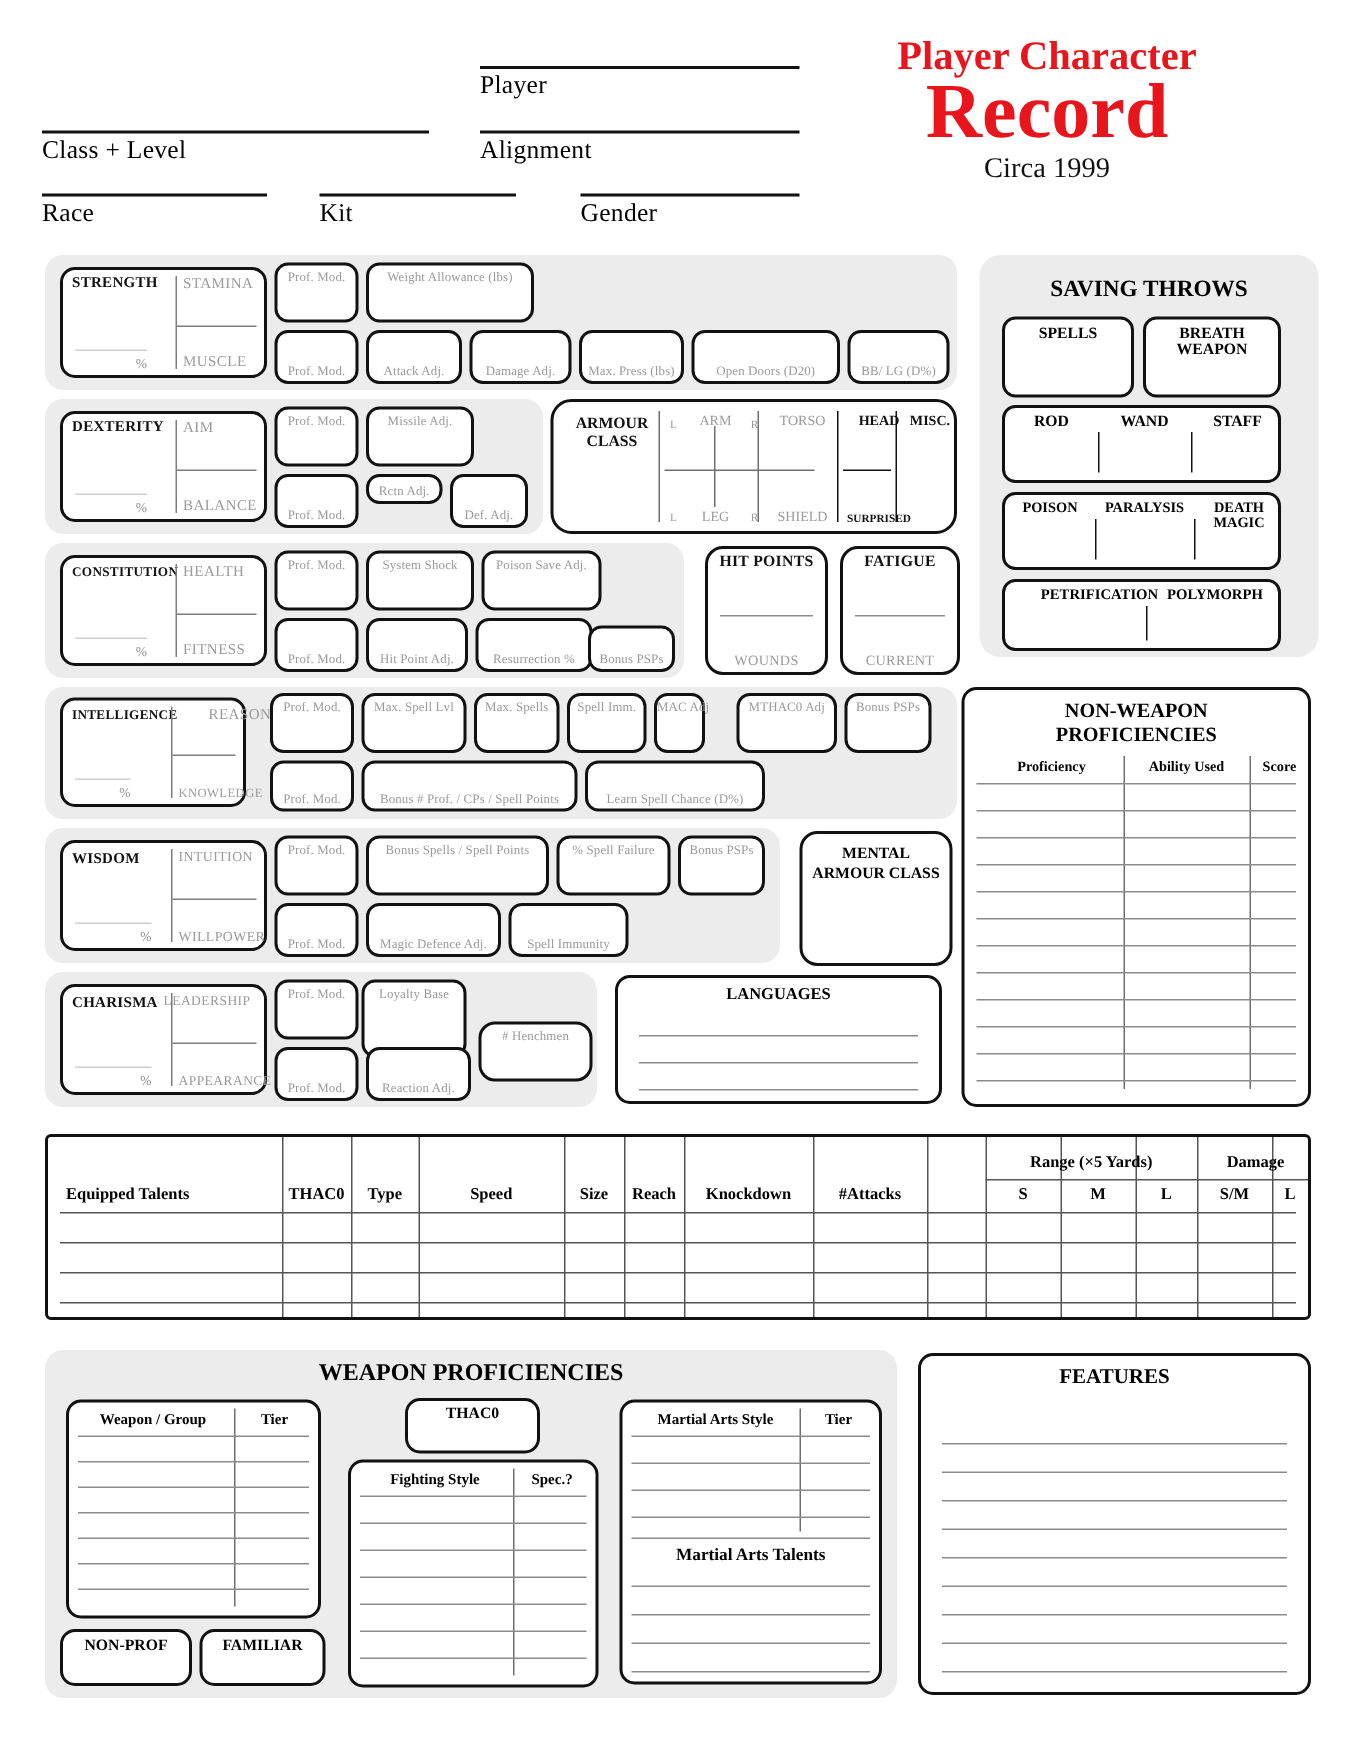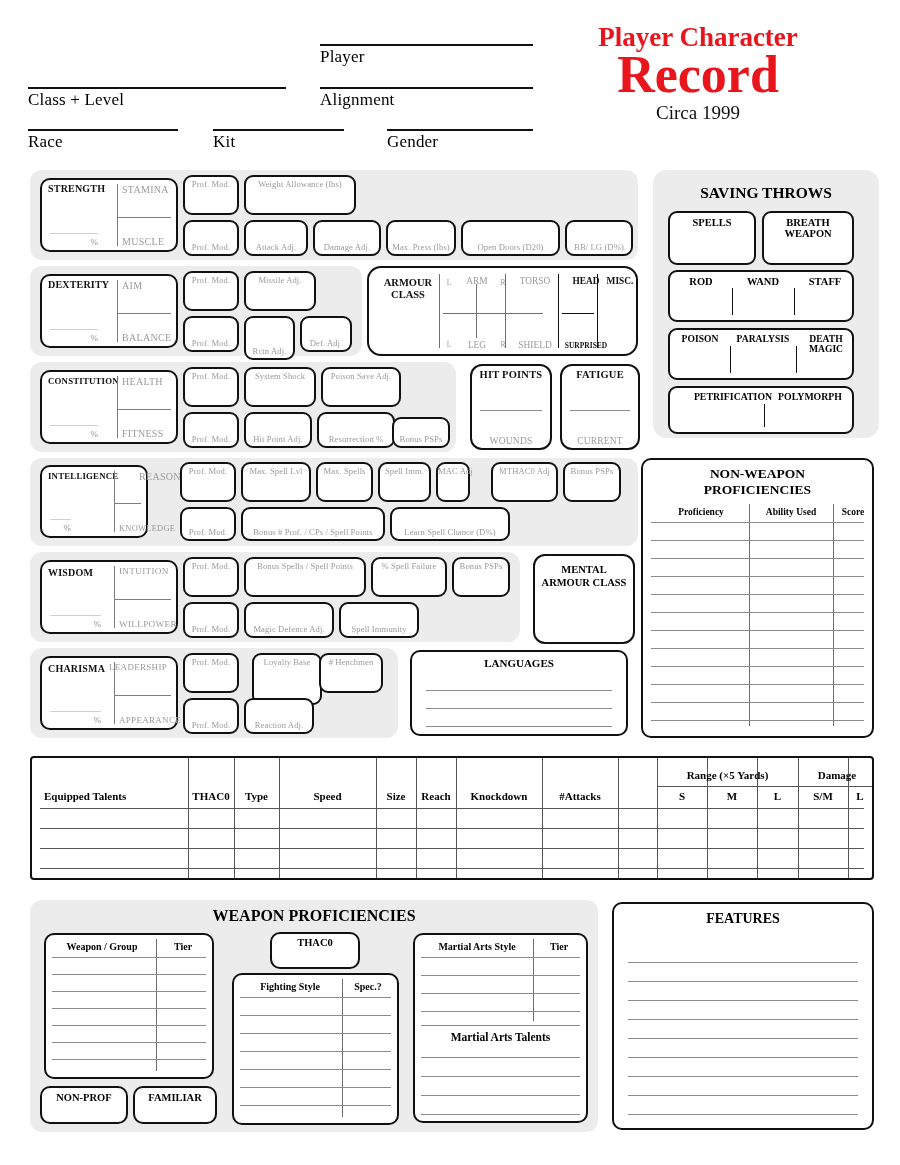--- a/index.html
+++ b/index.html
@@ -171,21 +171,21 @@
 </div>
 <div class="pill" style="left:183px; top:271px; width:56px; height:40px;">
     <span>Prof. Mod.</span>
   </div>
 <div class="pill" style="left:244px; top:271px; width:72px; height:40px;">
     <span>Missile Adj.</span>
   </div>
 <div class="pill botlbl" style="left:183px; top:316px; width:56px; height:36px;">
     <span>Prof. Mod.</span>
   </div>
-<div class="pill botlbl" style="left:244px; top:316px; width:51px; height:44px;">
+<div class="pill botlbl" style="left:244px; top:316px; width:51px; height:20px;">
     <span>Rctn Adj.</span>
   </div>
 <div class="pill botlbl" style="left:300px; top:316px; width:52px; height:36px;">
     <span>Def. Adj.</span>
   </div>
 
 <div class="box" style="left:367px; top:266px; width:271px; height:90px; border-width:2.6px; border-radius:14px;">
   <div class="ac-lab dk" style="left:6px; top:9px; width:66px; font-size:10.5px;">ARMOUR</div>
   <div class="ac-lab dk" style="left:6px; top:21px; width:66px; font-size:10.5px;">CLASS</div>
 
@@ -248,21 +248,21 @@
   <div class="hline" style="left:8px; right:8px; top:44px;"></div>
   <div class="capt bot" style="font-size:9.5px;">WOUNDS</div>
 </div>
 <div class="box" style="left:560px; top:364px; width:80px; height:86px; border-width:2.6px; border-radius:12px;">
   <div class="capt top dark" style="font-size:10.5px;">FATIGUE</div>
   <div class="hline" style="left:8px; right:8px; top:44px;"></div>
   <div class="capt bot" style="font-size:9.5px;">CURRENT</div>
 </div>
 
 <div class="plate" style="left:30px; top:458px; width:608px; height:88px;"></div>
-<div class="ab" style="left:40px; top:465px; width:108px; height:73px;">
+<div class="ab" style="left:40px; top:465px; width:124px; height:73px;">
   <div class="name" style="font-size:8.8px; top:4px;">INTELLIGENCE</div>
   <div class="vdiv" style="left:72px;"></div>
   <div class="hdiv" style="left:73px; right:5px; top:36px;"></div>
   <div class="sub" style="left:77px; top:4px;margin-left:20px;">REASON</div>
   <div class="sub" style="left:77px; bottom:3px; font-size:8.4px;">KNOWLEDGE</div>
   <div class="pctline" style="left:8px; right:75px; bottom:16px;"></div>
   <div class="pct" style="right:75px; bottom:3px;">%</div>
 </div>
 <div class="pill" style="left:180px; top:462px; width:56px; height:40px;">
     <span>Prof. Mod.</span>
@@ -338,24 +338,24 @@
   <div class="vdiv" style="left:72px;"></div>
   <div class="hdiv" style="left:73px; right:5px; top:37px;"></div>
   <div class="sub" style="left:67px; top:4px; font-size:9px;">LEADERSHIP</div>
   <div class="sub" style="left:77px; bottom:3px; font-size:9px;">APPEARANCE</div>
   <div class="pctline" style="left:8px; right:75px; bottom:16px;"></div>
   <div class="pct" style="right:75px; bottom:3px;">%</div>
 </div>
 <div class="pill" style="left:183px; top:653px; width:56px; height:40px;">
     <span>Prof. Mod.</span>
   </div>
-<div class="pill" style="left:252px; top:653px; width:70px; height:52px;">
+<div class="pill" style="left:241px; top:653px; width:70px; height:52px;">
     <span>Loyalty Base</span>
   </div>
-<div class="pill" style="left:319px; top:653px; width:64px; height:40px;">
+<div class="pill" style="left:319px; top:681px; width:76px; height:40px;border-radius:11px;">
     <span># Henchmen</span>
   </div>
 <div class="pill botlbl" style="left:183px; top:698px; width:56px; height:36px;">
     <span>Prof. Mod.</span>
   </div>
 <div class="pill botlbl" style="left:244px; top:698px; width:70px; height:36px;">
     <span>Reaction Adj.</span>
   </div>
 
 <div class="box" style="left:410px; top:650px; width:218px; height:86px; border-width:2.6px; border-radius:10px;">

